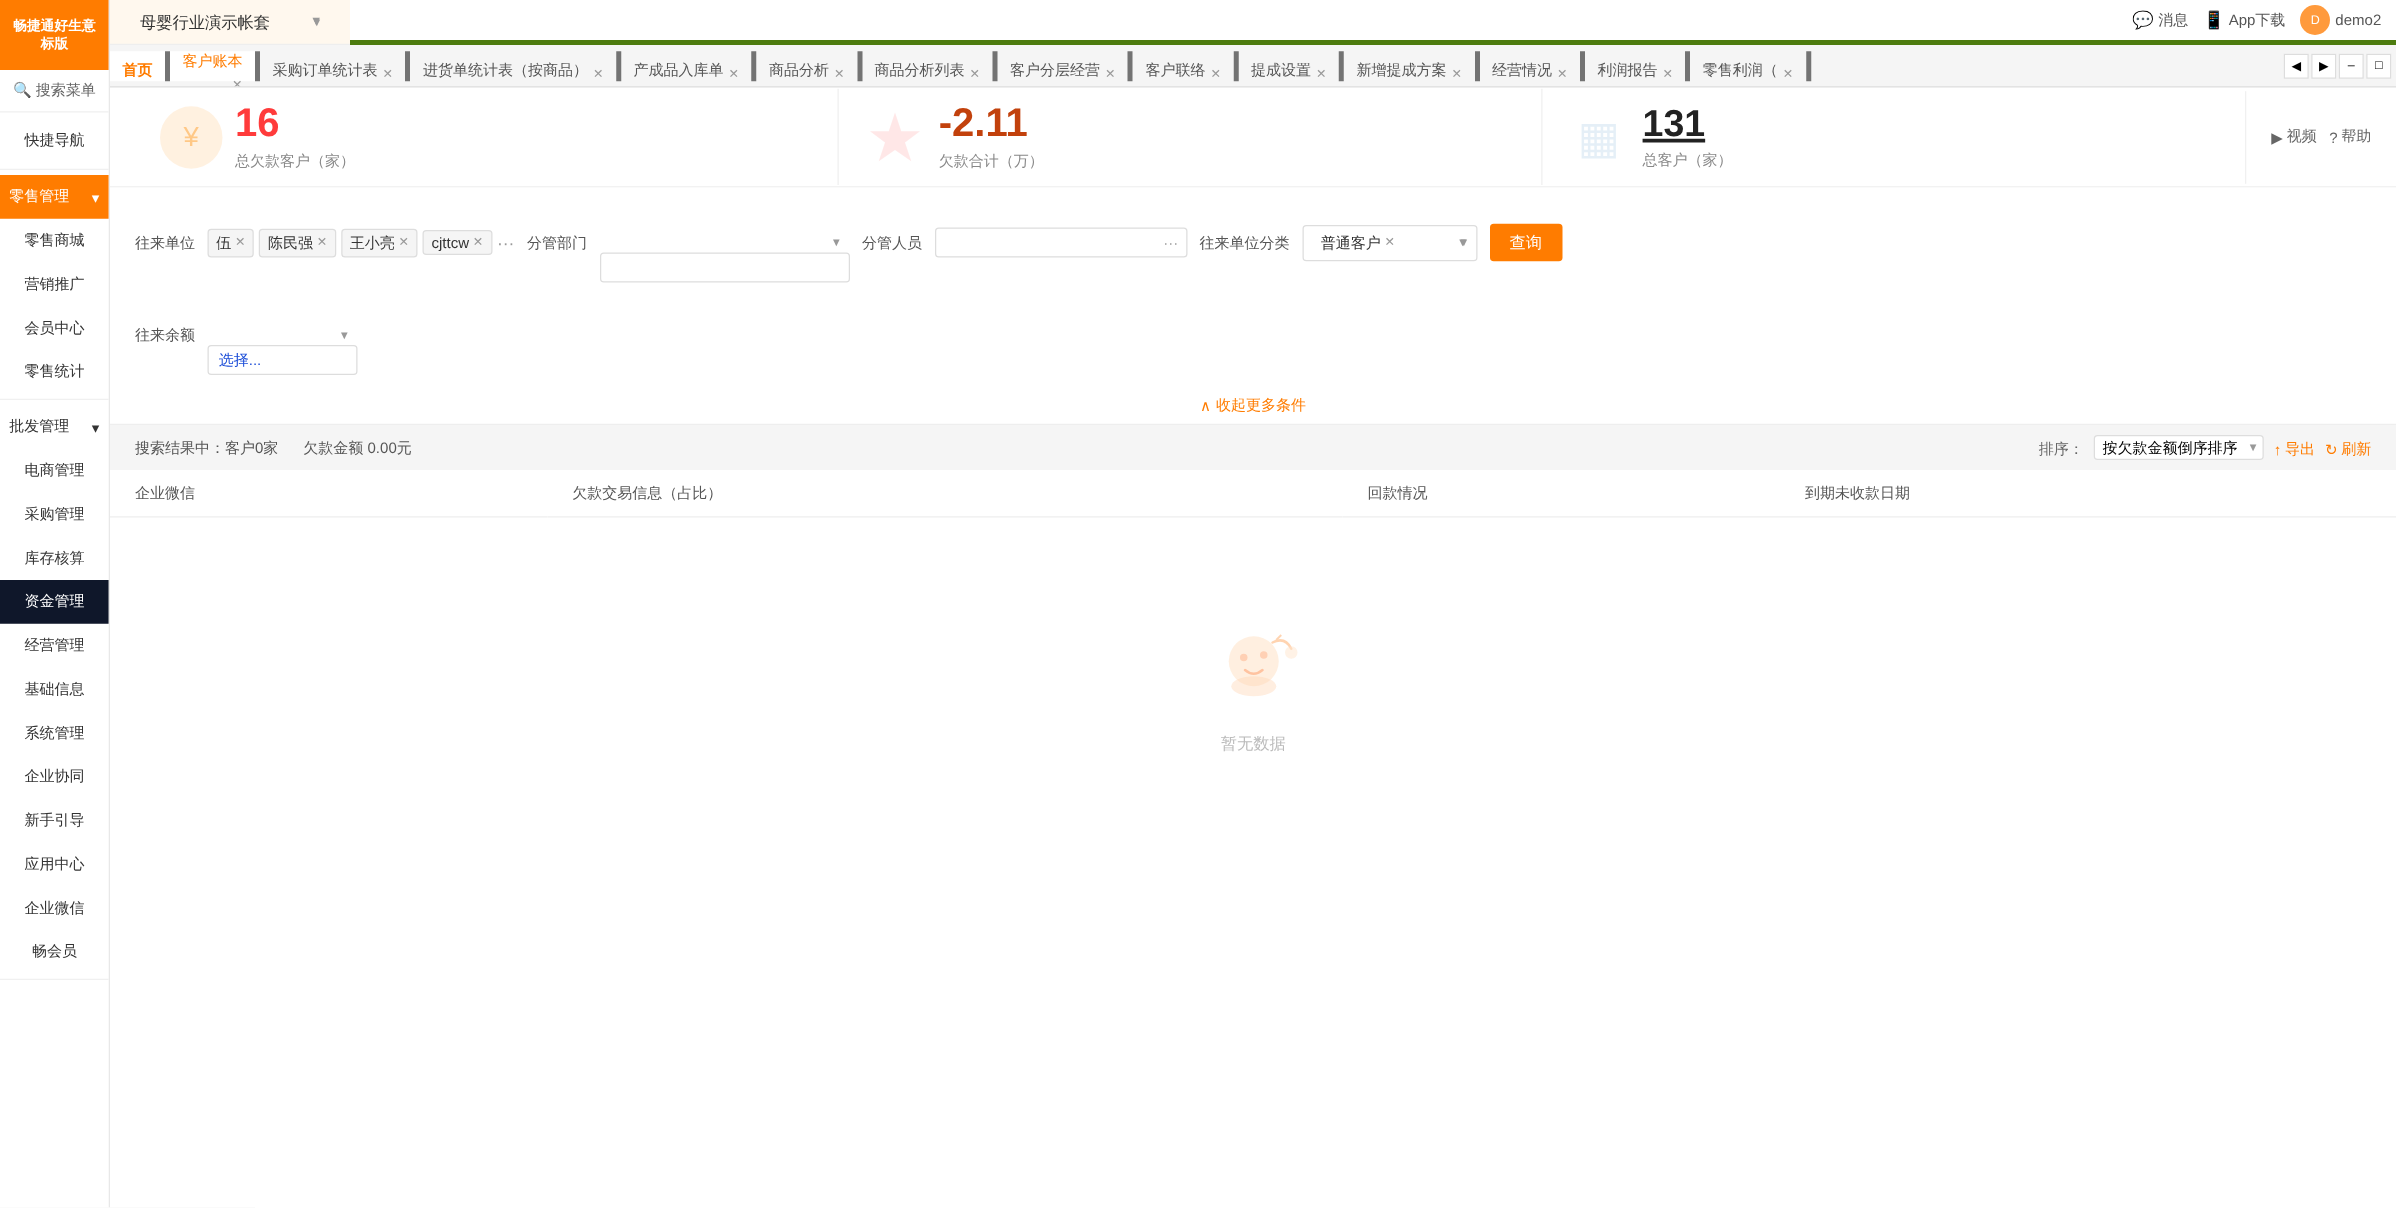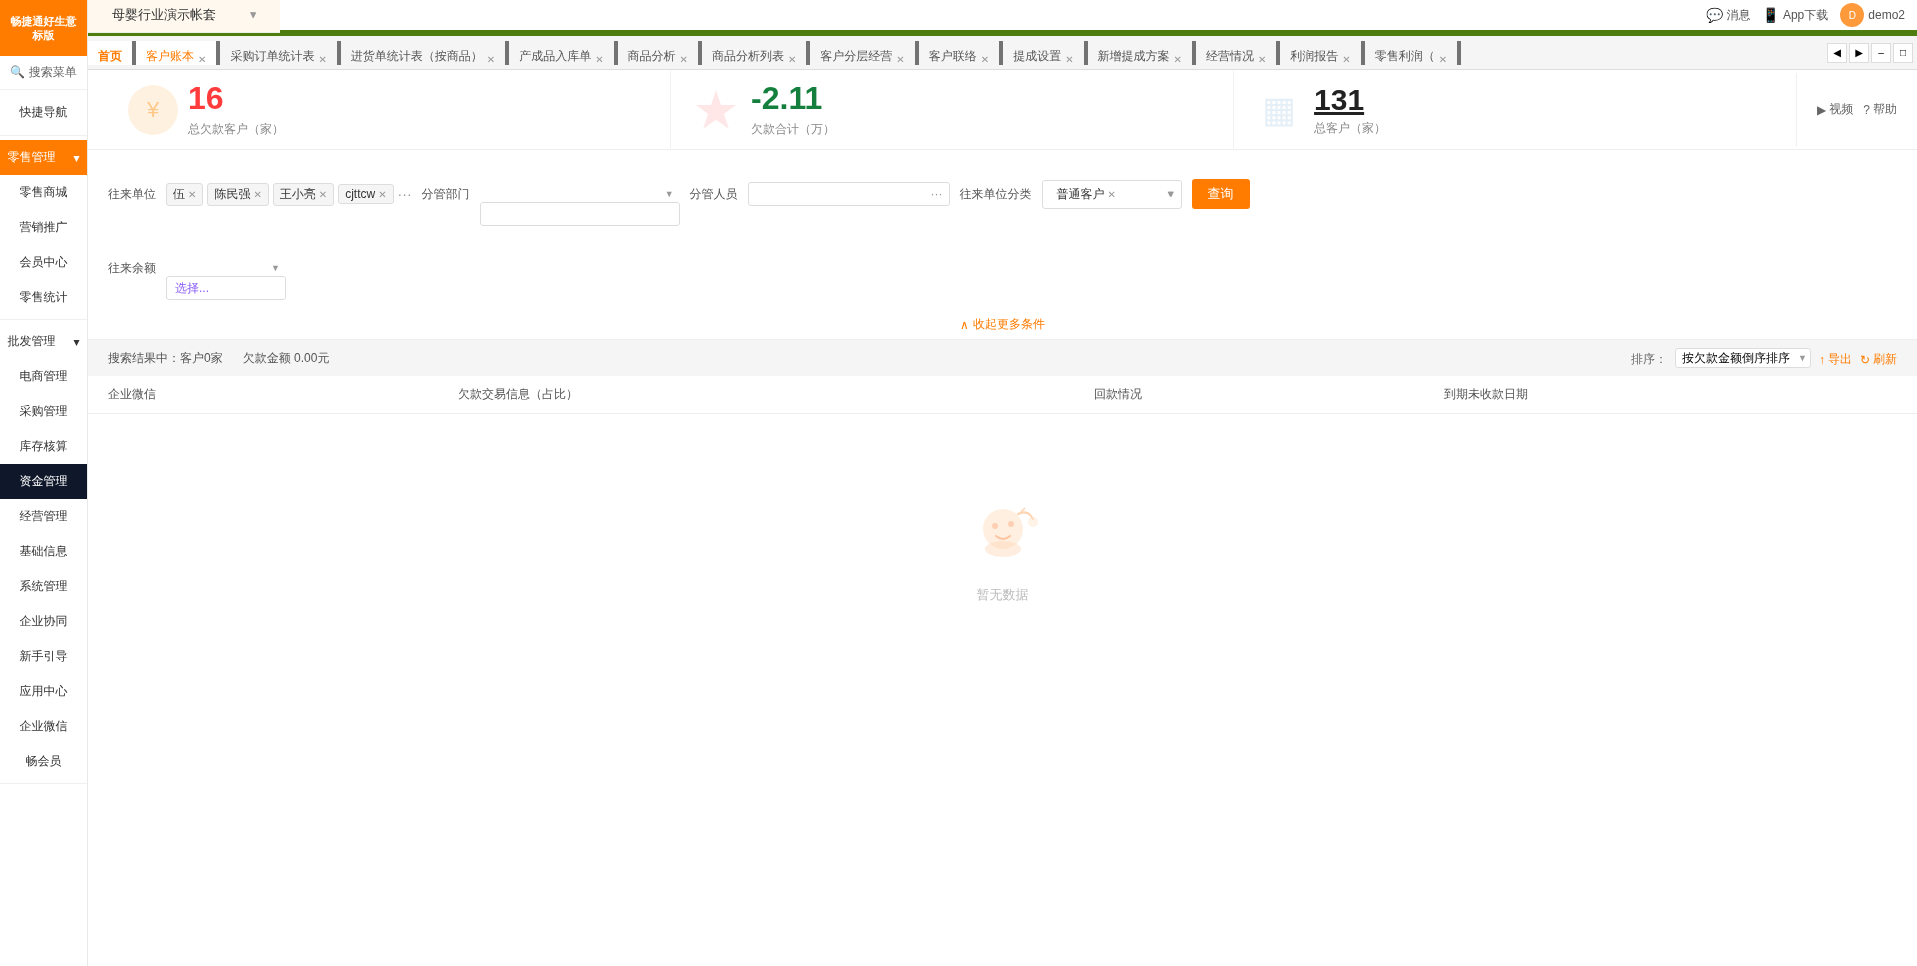--- a/index.html
+++ b/index.html
@@ -14,30 +14,30 @@
     .sidebar-nav-item { padding: 8px 6px; text-align: center; color: #333; font-size: 12px; cursor: pointer; }
     .sidebar-section { padding: 4px 0; border-bottom: 1px solid #f0f0f0; }
     .sidebar-section-item { padding: 9px 6px; text-align: center; color: #333; font-size: 12px; cursor: pointer; }
     .sidebar-section-item.active { background: #ff7c00; color: #fff; }
     .sidebar-section-item.has-arrow { display: flex; align-items: center; justify-content: center; gap: 18px; }
 
     
     .main { flex: 1; display: flex; flex-direction: column; overflow: hidden; }
 
     
-    .topbar { background: #fff; border-bottom: 6px solid #4d7c0f; display: flex; align-items: center; height: 36px; flex-shrink: 0; }
+    .topbar { background: #fff; border-bottom: 4px solid #4d7c0f; display: flex; height: 36px; flex-shrink: 0; }
     .topbar-right { margin-left: auto; display: flex; align-items: center; gap: 12px; padding-right: 12px; font-size: 12px; color: #555; }
     .topbar-user { display: flex; align-items: center; gap: 4px; cursor: pointer; }
     .avatar { width: 24px; height: 24px; border-radius: 50%; background: #ff9a3c; display: flex; align-items: center; justify-content: center; color: #fff; font-size: 10px; }
 
     
     .tabs-bar { background: #f5f5f5; border-bottom: 1px solid #ddd; display: flex; align-items: center; height: 34px; overflow: hidden; flex-shrink: 0; }
     .tab { display: flex; align-items: flex-end; gap: 4px; padding: 0 10px; height: 24px; font-size: 12px; color: #555; cursor: pointer; border-right: 4px solid #737373; white-space: nowrap; flex-shrink: 0; }
     .tab.home { background: #fff; color: #ff7c00; font-weight: bold; }
-    .tab.active { background: #fff; color: #ff7c00; }
+    .tab.active { background: #fff; color: #ff7c00; flex-direction: column; }
     .tab-close { color: #999; font-size: 10px; cursor: pointer; }
     .tabs-arrows { display: flex; align-items: center; margin-left: auto; padding: 0 4px; gap: 2px; }
     .tabs-arrow-btn { width: 20px; height: 20px; border: 1px solid #ddd; background: #fff; cursor: pointer; display: flex; align-items: center; justify-content: center; font-size: 10px; }
 
     
     .page-header { background: #fff; border-bottom: 1px solid #eee; display: flex; align-items: center; padding: 0 20px; height: 80px; flex-shrink: 0; gap: 0; }
     .stat-block { flex: 1; display: flex; flex-direction: column; align-items: flex-start; padding: 10px 20px; border-right: 1px solid #f0f0f0; position: relative; }
     .stat-block:last-child { border-right: none; }
     .stat-value { font-size: 32px; font-weight: bold; color: #ff3b3b; line-height: 1.1; }
     .stat-value.bold-black { color: #222; font-weight: bold; text-decoration: underline; font-size: 30px; }
@@ -46,21 +46,21 @@
     .page-header-actions span { cursor: pointer; display: flex; align-items: center; gap: 3px; }
 
     
     .filter-area { background: #fff; padding: 12px 20px 0 20px; border-bottom: 1px solid #eee; flex-shrink: 0; }
     .filter-row { display: flex; align-items: center; gap: 10px; margin-bottom: 10px; flex-wrap: wrap; }
     .filter-label { color: #555; font-size: 12px; white-space: nowrap; }
     .filter-tags { display: flex; align-items: center; gap: 4px; flex-wrap: wrap; }
     .filter-tag { display: flex; align-items: center; gap: 3px; background: #f5f5f5; border: 1px solid #ddd; border-radius: 3px; padding: 2px 6px; font-size: 12px; color: #333; }
     .filter-tag-close { color: #999; cursor: pointer; font-size: 10px; }
     .filter-more { color: #999; cursor: pointer; font-size: 14px; }
-    .filter-select { border: 1px solid #ddd; border-radius: 3px; padding: 4px 24px 4px 8px; font-size: 12px; color: #8b5cf6; background: #fff; appearance: none; cursor: pointer; min-width: 120px; position: relative; margin-top: 40px; }
+    .filter-select { border: 1px solid #ddd; border-radius: 3px; padding: 4px 24px 4px 8px; font-size: 12px; color: #1d4ed8; background: #fff; appearance: none; cursor: pointer; min-width: 120px; position: relative; margin-top: 40px; }
     .filter-select-wrap { position: relative; display: inline-flex; align-items: center; }
     .filter-select-wrap::after { content: '▼'; position: absolute; right: 6px; font-size: 9px; color: #999; pointer-events: none; }
     .filter-input-wrap { position: relative; display: inline-flex; align-items: center; border: 1px solid #ddd; border-radius: 3px; background: #fff; }
     .filter-input { border: none; outline: none; padding: 4px 24px 4px 8px; font-size: 12px; color: #555; min-width: 140px; background: transparent; }
     .filter-input-more { position: absolute; right: 6px; color: #999; font-size: 12px; cursor: pointer; }
     .filter-query-btn { background: #ff7c00; color: #fff; border: none; border-radius: 3px; padding: 6px 16px; font-size: 13px; cursor: pointer; white-space: nowrap; }
     .collapse-row { display: flex; align-items: center; justify-content: center; padding: 6px 0; color: #ff7c00; font-size: 12px; cursor: pointer; gap: 4px; }
 
     
     .table-info { background: #f5f5f5; padding: 8px 20px; display: flex; align-items: center; justify-content: space-between; font-size: 12px; color: #555; flex-shrink: 0; }
@@ -274,21 +274,21 @@
         </div>
       </div>
 
       <div class="stat-block">
         <div style="position:absolute;left:20px;top:50%;transform:translateY(-50%);width:50px;height:50px;display:flex;align-items:center;justify-content:center;">
           <svg width="50" height="50" viewBox="0 0 50 50" opacity="0.15">
             <path d="M25 5 L30 20 L45 20 L33 29 L38 44 L25 35 L12 44 L17 29 L5 20 L20 20 Z" fill="#ff6666" stroke="none"></path>
           </svg>
         </div>
         <div style="margin-left:60px;">
-          <div class="stat-value" style="color:#15803d;font-size:32px;font-weight:bold;">-2.11</div>
+          <div class="stat-value" style="color:#c2410c;font-size:32px;font-weight:bold;">-2.11</div>
           <div class="stat-label">欠款合计（万）</div>
         </div>
       </div>
 
       <div class="stat-block">
         <div style="position:absolute;left:20px;top:50%;transform:translateY(-50%);width:50px;height:50px;display:flex;align-items:center;justify-content:center;opacity:0.15;font-size:36px;color:#5599cc;">▦</div>
         <div style="margin-left:60px;">
           <div class="stat-value bold-black" style="color:#222;font-size:30px;font-weight:bold;text-decoration:underline;">131</div>
           <div class="stat-label">总客户（家）</div>
         </div>

